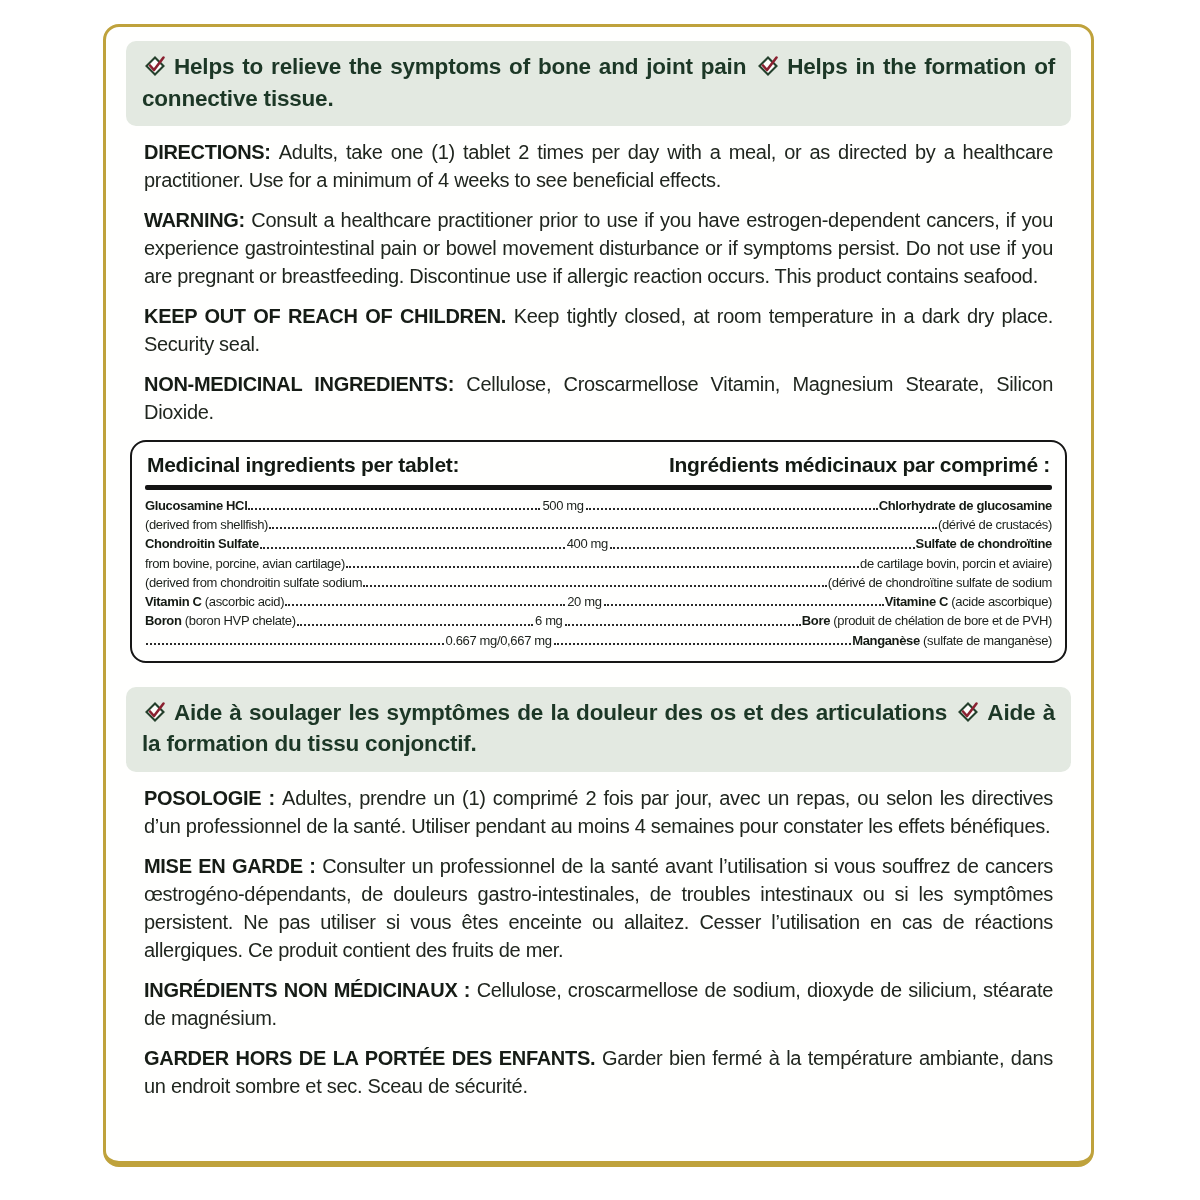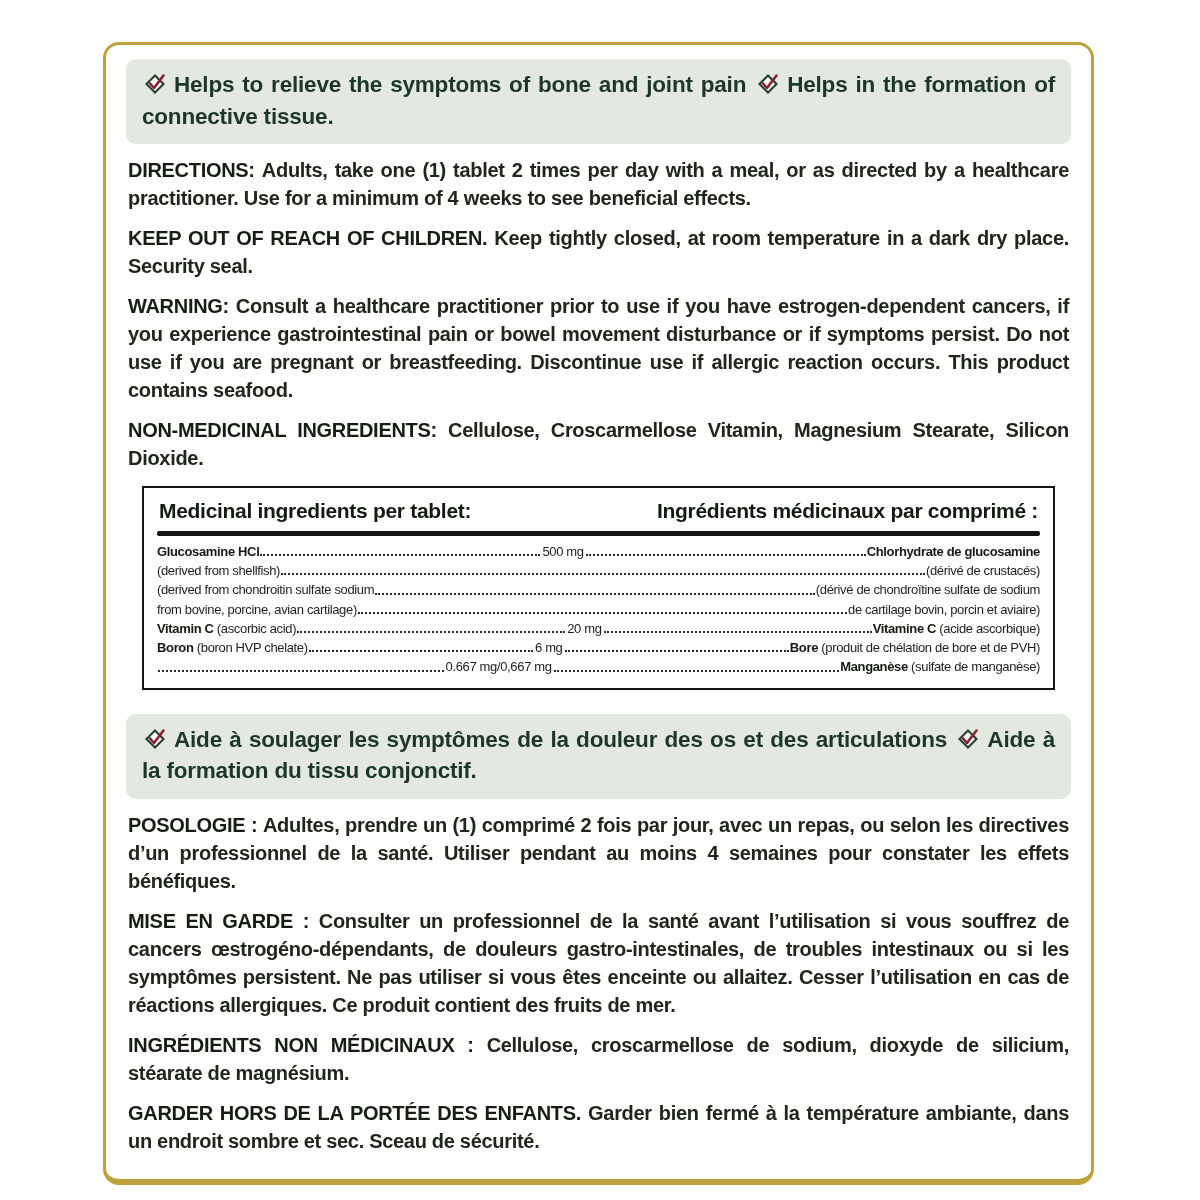--- a/index.html
+++ b/index.html
@@ -2,44 +2,44 @@
 <html><head>
 <meta charset="utf-8">
 <style>
   html,body{margin:0;padding:0;}
   body{
     width:1200px;height:1200px;background:#ffffff;position:relative;
     font-family:"Liberation Sans","DejaVu Sans",sans-serif;
     -webkit-font-smoothing:antialiased;
   }
   .card{
-    position:absolute;left:103px;top:42px;width:991px;height:1143px;
+    position:absolute;left:103px;top:24px;width:991px;height:1143px;
     box-sizing:border-box;background:#fffffe;
     border:3px solid #bfa23c;border-bottom-width:6px;border-radius:16px;
     padding:14px 20px 22px;overflow:hidden;
   }
   
   .banner{
     background:#e3e9e1;border-radius:10px;padding:10px 16px 12px;
     color:#1c3726;font-weight:bold;font-size:22.5px;line-height:1.4;
     text-align:justify;letter-spacing:-0.2px;
   }
   .banner .seg{color:#1c3726;}
   .check-icon{display:inline-block;width:25px;height:25px;vertical-align:-4px;margin:0 7px 0 1px;}
   .check-icon.first{margin-left:0;}
   .check-icon svg{display:block;}
   
   .para{
-    margin:12px 2px 0;font-size:20px;line-height:1.4;color:#20261f;
-    text-align:justify;letter-spacing:-0.3px;font-weight:bold;
+    margin:12px 18px 0;font-size:20px;line-height:1.4;color:#20261f;
+    text-align:justify;letter-spacing:-0.3px;
   }
   .para b{color:#161c16;}
   
   .ing-table{
-    margin:14px 16px 0;border:2px solid #161616;border-radius:0;
+    margin:14px 4px 0;border:2px solid #161616;border-radius:16px;
     padding:9px 13px 11px;background:#fffffe;
   }
   .thead{
     display:flex;justify-content:space-between;align-items:baseline;
     font-weight:bold;font-size:21px;color:#131a14;letter-spacing:-0.3px;
     padding:2px 2px 8px;
   }
   .thick-rule{height:5px;background:#141414;border-radius:2px;}
   .tbody{padding-top:6px;}
   .trow{
@@ -64,22 +64,22 @@
           <rect x="7" y="7" width="12" height="12" transform="rotate(45 13 13)" fill="#fdfdfb" stroke="#24402c" stroke-width="2.1"></rect>
           <path d="M8 12.5 L12 17 L21.5 4.5" fill="none" stroke="#8a2030" stroke-width="2.6" stroke-linecap="round" stroke-linejoin="round"></path>
         </svg></span><span class="seg">Helps to relieve the symptoms of bone and joint pain</span>
     <span class="check-icon"><svg width="25" height="25" viewBox="0 0 25 25">
           <rect x="7" y="7" width="12" height="12" transform="rotate(45 13 13)" fill="#fdfdfb" stroke="#24402c" stroke-width="2.1"></rect>
           <path d="M8 12.5 L12 17 L21.5 4.5" fill="none" stroke="#8a2030" stroke-width="2.6" stroke-linecap="round" stroke-linejoin="round"></path>
         </svg></span><span class="seg">Helps in the formation of connective tissue.</span>
   </div>
 
   <p class="para"><b>DIRECTIONS: </b><span>Adults, take one (1) tablet 2 times per day with a meal, or as directed by a healthcare practitioner. Use for a minimum of 4 weeks to see beneficial effects.</span></p>
+  <p class="para"><b>WARNING: </b><span>Consult a healthcare practitioner prior to use if you have estrogen-dependent cancers, if you experience gastrointestinal pain or bowel movement disturbance or if symptoms persist. Do not use if you are pregnant or breastfeeding. Discontinue use if allergic reaction occurs. This product contains seafood.</span></p>
   <p class="para"><b>KEEP OUT OF REACH OF CHILDREN. </b><span>Keep tightly closed, at room temperature in a dark dry place. Security seal.</span></p>
-  <p class="para"><b>WARNING: </b><span>Consult a healthcare practitioner prior to use if you have estrogen-dependent cancers, if you experience gastrointestinal pain or bowel movement disturbance or if symptoms persist. Do not use if you are pregnant or breastfeeding. Discontinue use if allergic reaction occurs. This product contains seafood.</span></p>
   <p class="para"><b>NON-MEDICINAL INGREDIENTS: </b><span>Cellulose, Croscarmellose Vitamin, Magnesium Stearate, Silicon Dioxide.</span></p>
 
   <div class="ing-table">
     <div class="thead">
       <span>Medicinal ingredients per tablet:</span>
       <span>Ingrédients médicinaux par comprimé :</span>
     </div>
     <div class="thick-rule"></div>
     <div class="tbody">
 
@@ -90,31 +90,38 @@
         <span class="dots"></span>
         <span><b>Chlorhydrate de glucosamine</b><span></span></span>
       </div>
 
       <div class="trow">
         <span><b></b><span>(derived from shellfish)</span></span>
         <span class="dots"></span>
         <span><b></b><span>(dérivé de crustacés)</span></span>
       </div>
 
-
       <div class="trow">
-        <span><b></b><span>(derived from chondroitin sulfate sodium</span></span>
+        <span><b>Chondroitin Sulfate</b><span></span></span>
         <span class="dots"></span>
-        <span><b></b><span>(dérivé de chondroïtine sulfate de sodium</span></span>
+        <span class="val">400 mg</span>
+        <span class="dots"></span>
+        <span><b>Sulfate de chondroïtine</b><span></span></span>
       </div>
 
       <div class="trow">
         <span><b></b><span>from bovine, porcine, avian cartilage)</span></span>
         <span class="dots"></span>
         <span><b></b><span>de cartilage bovin, porcin et aviaire)</span></span>
+      </div>
+
+      <div class="trow">
+        <span><b></b><span>(derived from chondroitin sulfate sodium</span></span>
+        <span class="dots"></span>
+        <span><b></b><span>(dérivé de chondroïtine sulfate de sodium</span></span>
       </div>
 
       <div class="trow">
         <span><b>Vitamin C</b><span> (ascorbic acid)</span></span>
         <span class="dots"></span>
         <span class="val">20 mg</span>
         <span class="dots"></span>
         <span><b>Vitamine C</b><span> (acide ascorbique)</span></span>
       </div>
 

